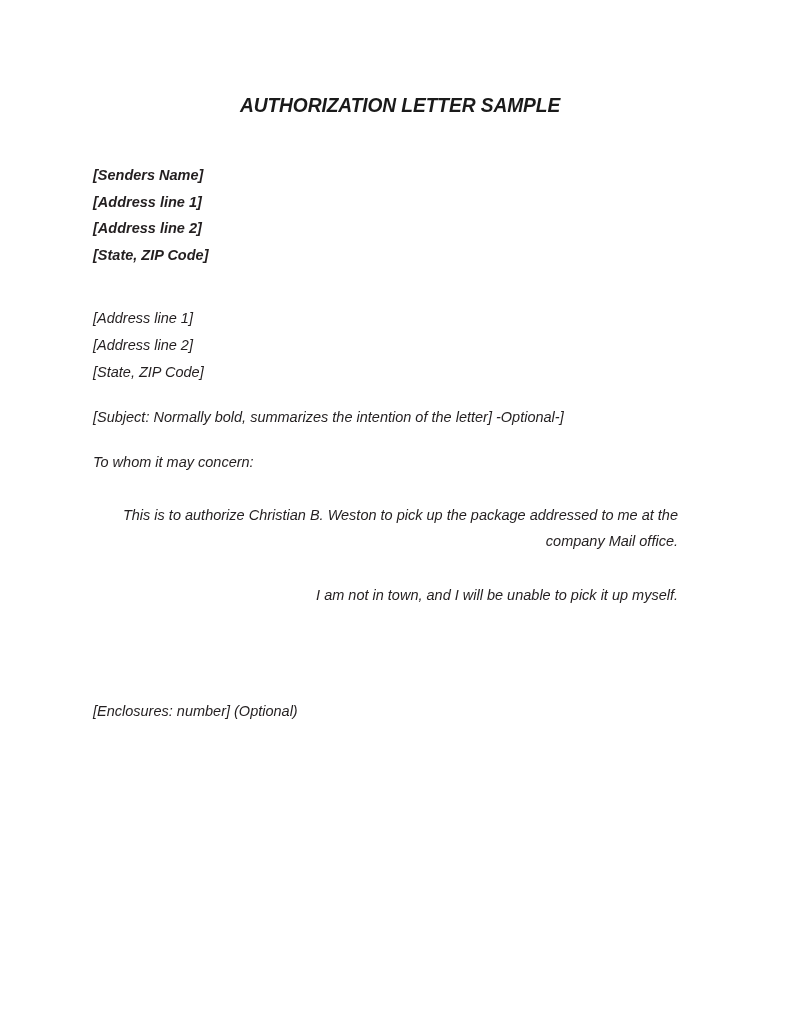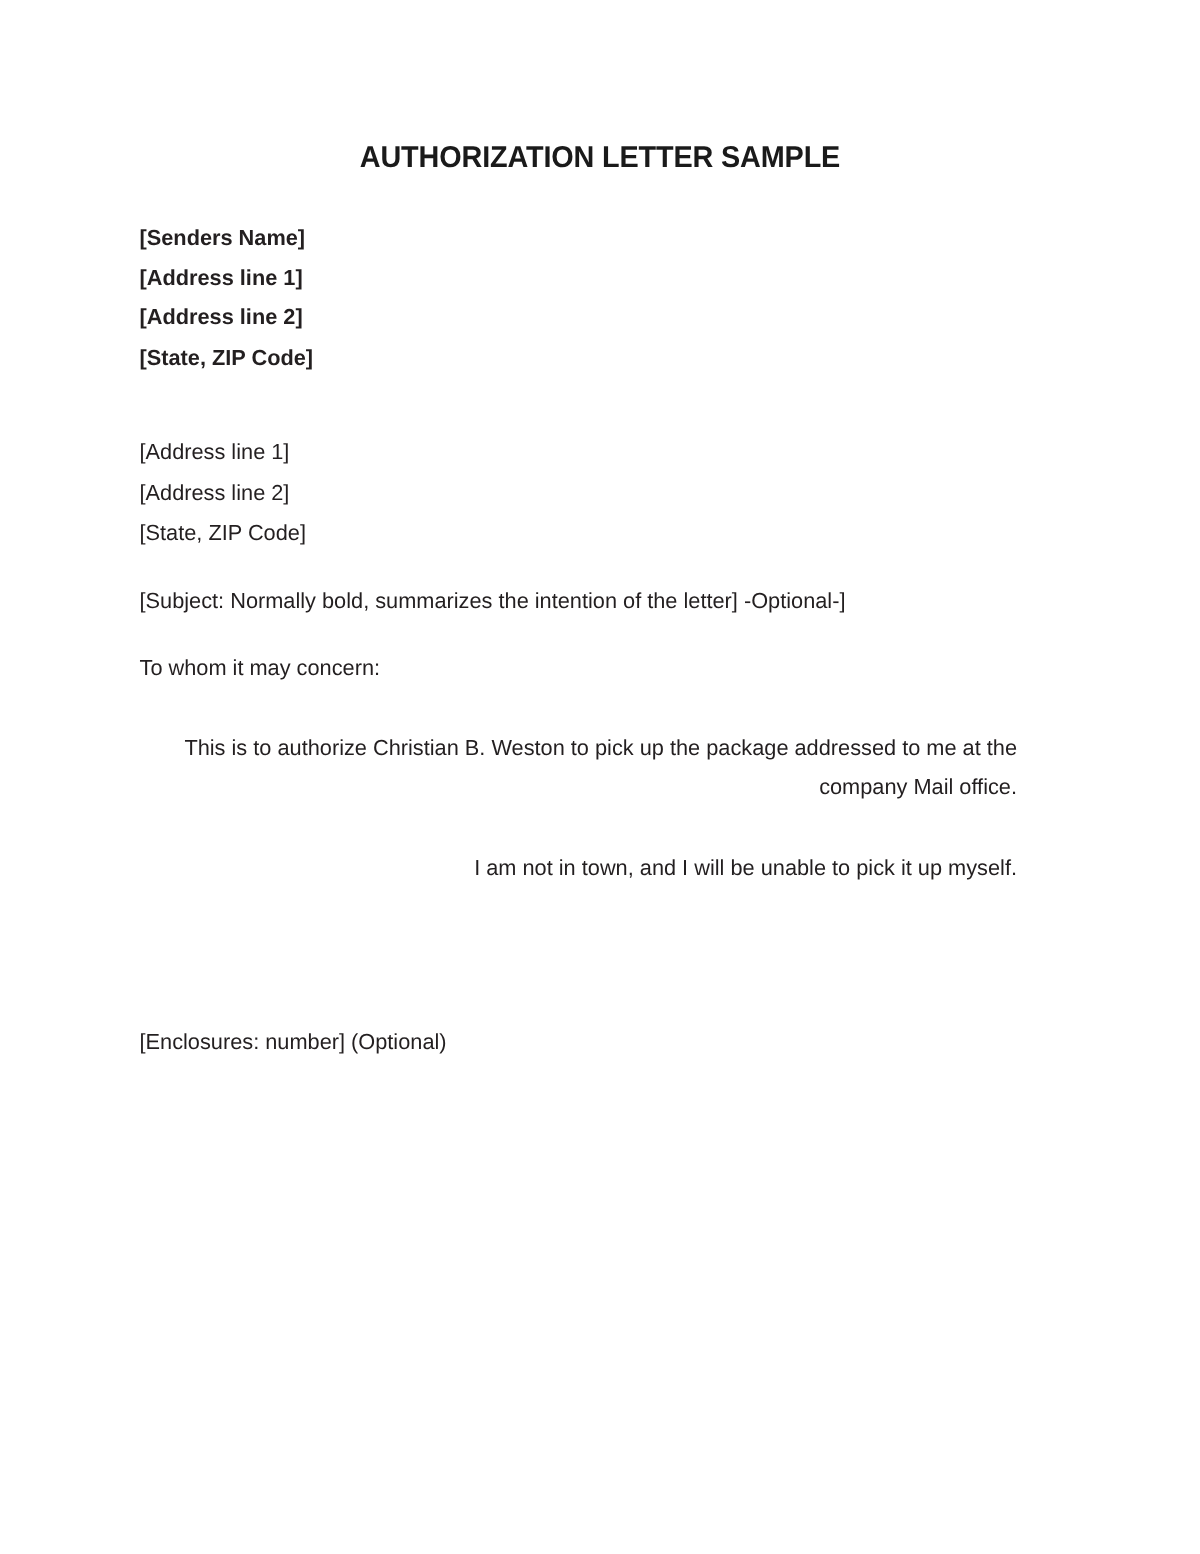--- a/index.html
+++ b/index.html
@@ -16,41 +16,42 @@
     -webkit-font-smoothing: antialiased;
   }
 
   .page {
     position: relative;
     width: 797px;
     height: 1036px;
     background: #ffffff;
     box-sizing: border-box;
     overflow: hidden;
+    font-style: italic;
   }
 
   .doc-title {
     position: absolute;
     left: 0;
     top: 92px;
     width: 800px;
     text-align: center;
     font-size: 20px;
     font-weight: bold;
     letter-spacing: -0.1px;
     line-height: 26px;
     color: #1a1a1a;
     transform: scaleX(0.96);
     transform-origin: center top;
   }
 
   .body-area {
     position: absolute;
     left: 93px;
-    top: 146px;
+    top: 162px;
     width: 590px;
   }
 
   .block {
     font-size: 14.5px;
     line-height: 26.6px;
     color: #231f20;
   }
 
   .block.bold {

